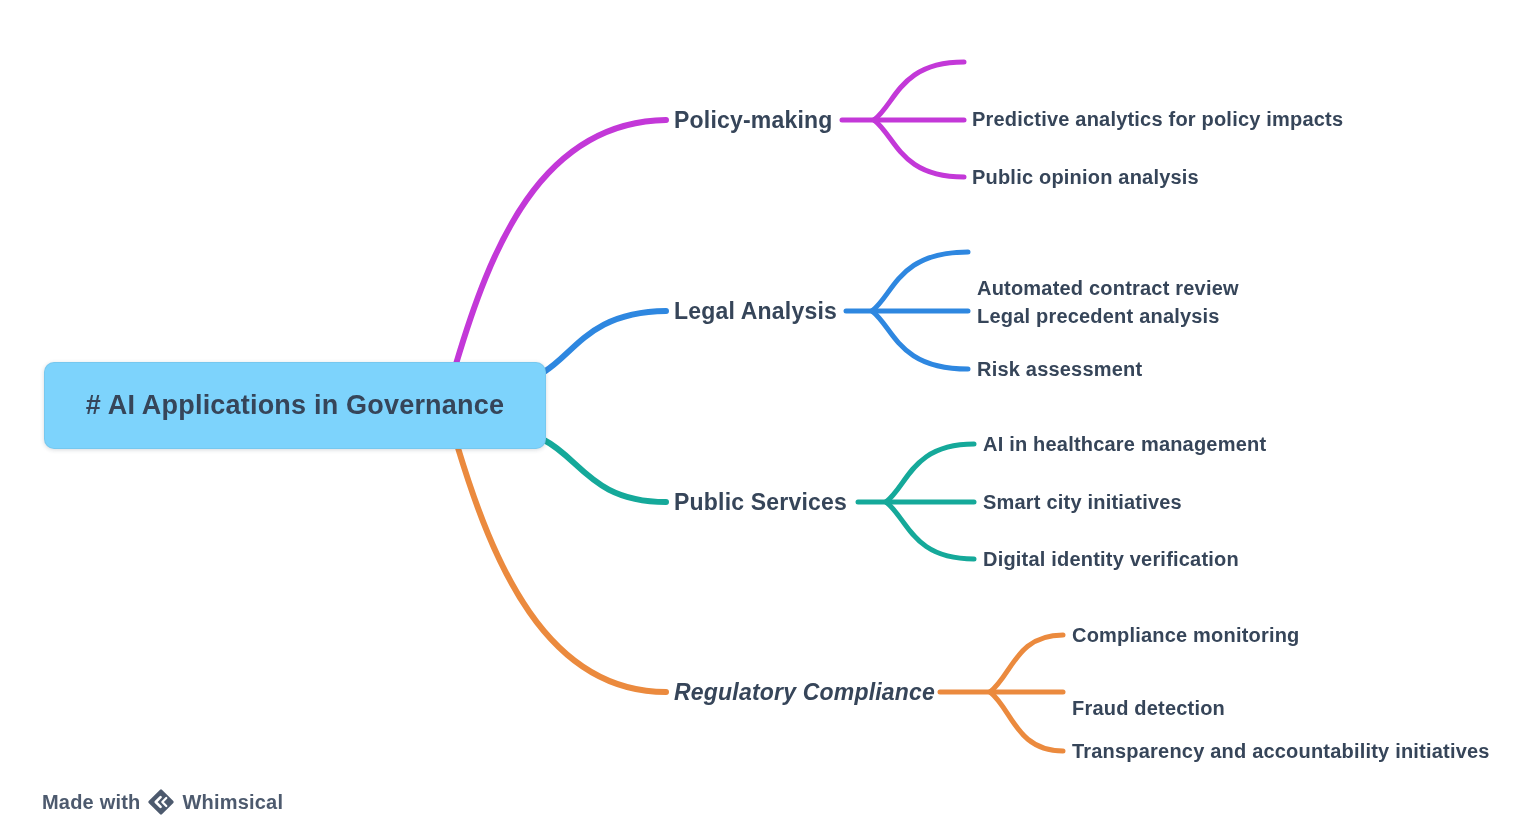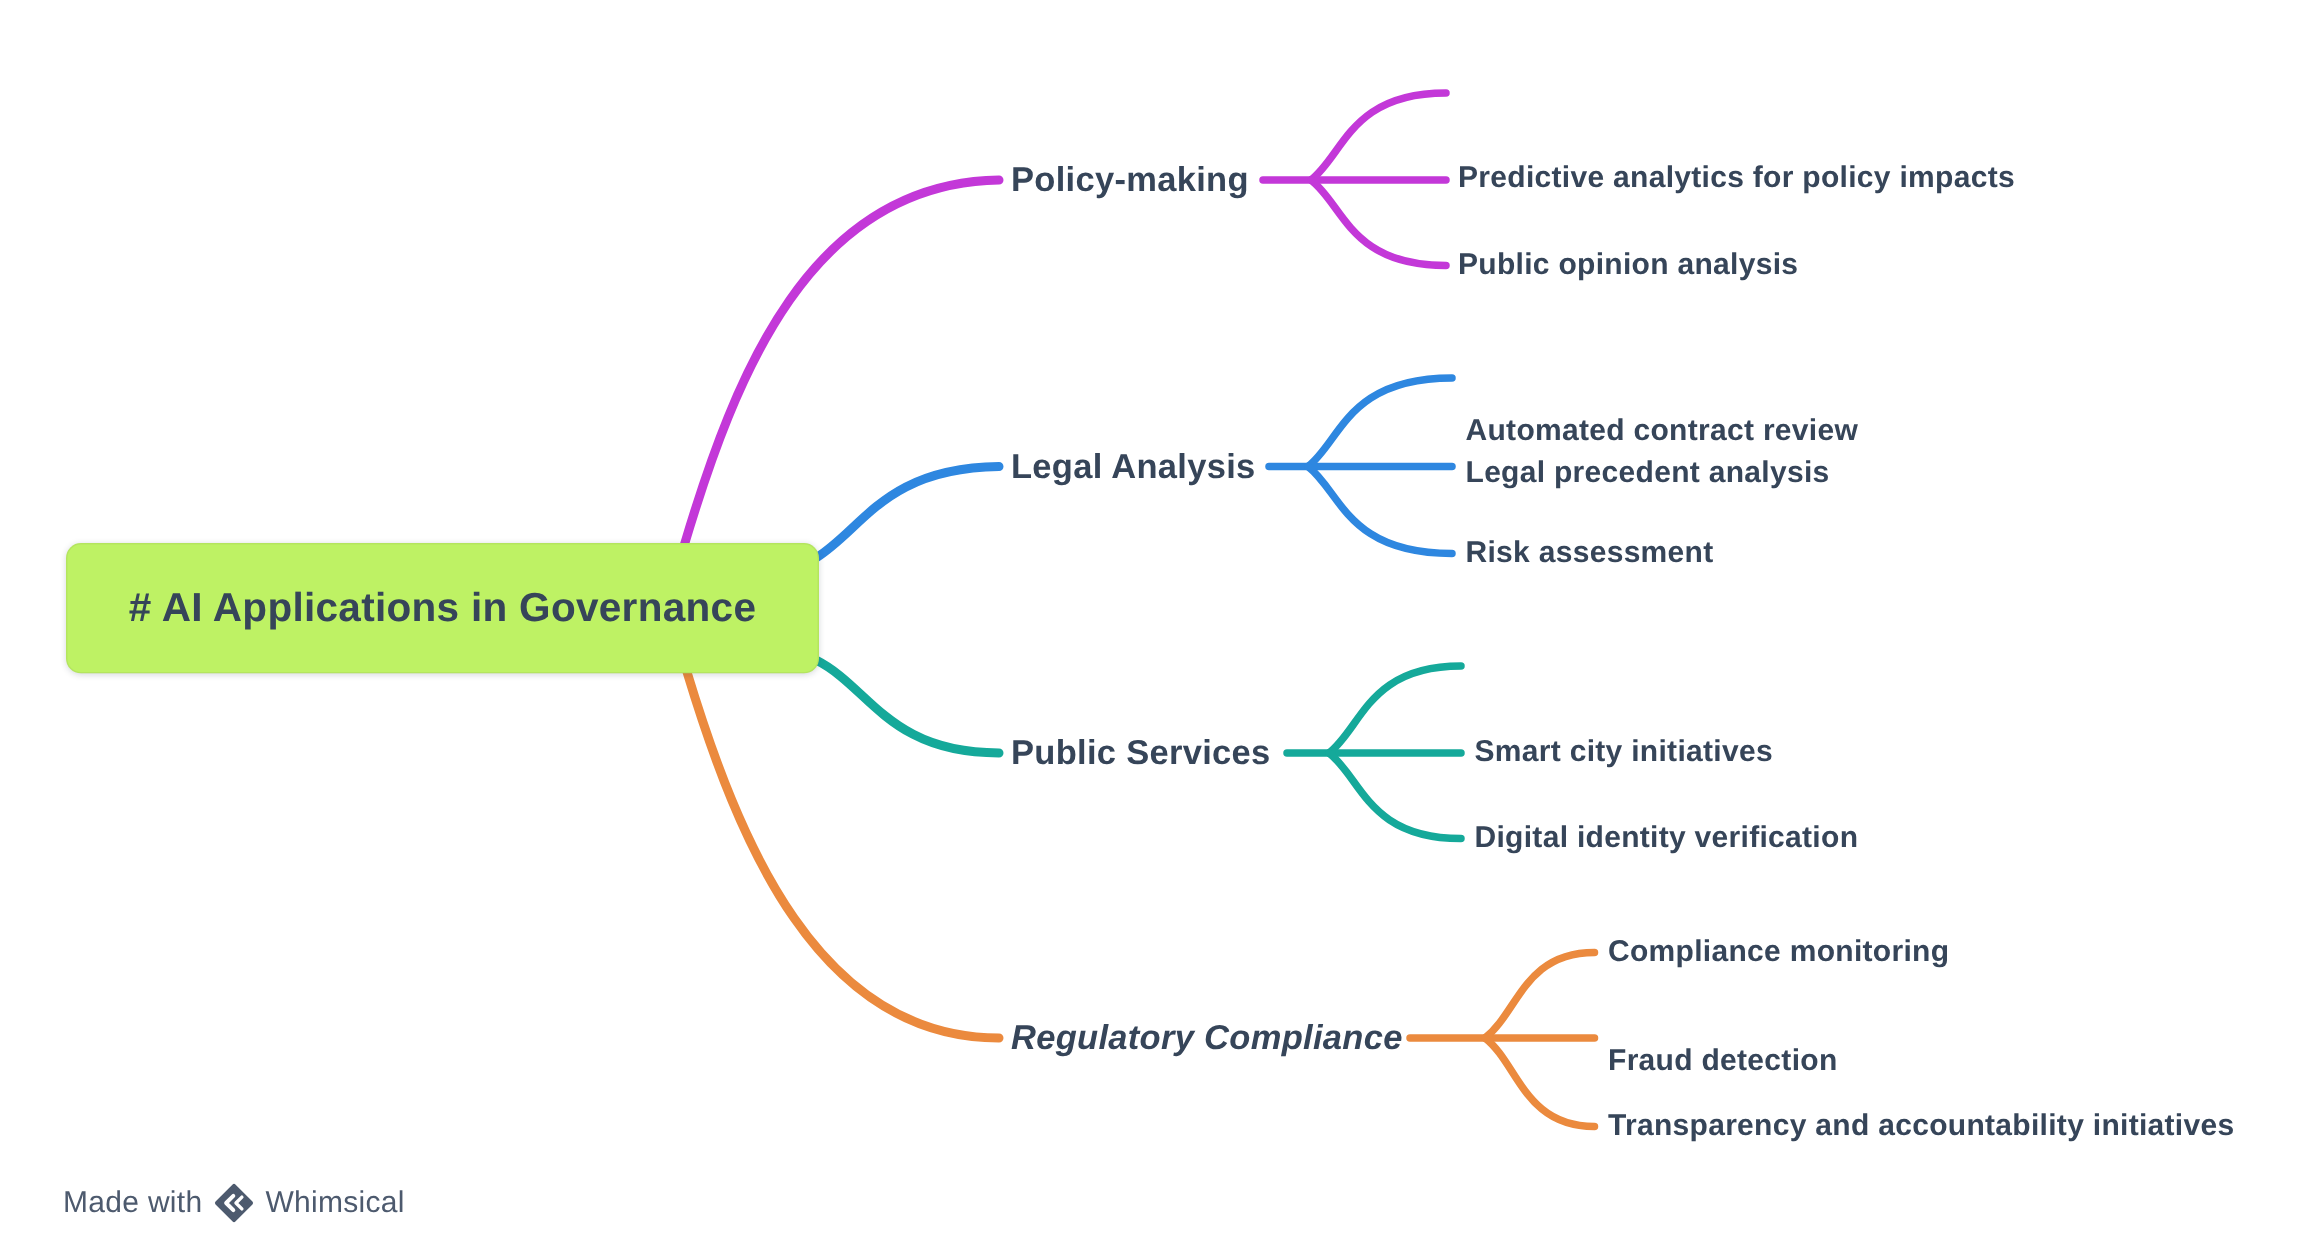--- a/index.html
+++ b/index.html
@@ -18,21 +18,21 @@
     background: var(--bg);
   }
   svg.connectors {
     position: absolute; left: 0; top: 0; width: 1536px; height: 834px;
     display: block;
   }
   svg.connectors path { fill: none; stroke-linecap: round; }
 
   .root-node {
     position: absolute; left: 44px; top: 362px; width: 502px; height: 87px;
-    background: #bef264; border-radius: 10px;
+    background: #7dd3fc; border-radius: 10px;
     border: 1px solid rgba(0,0,0,0.05);
     box-shadow: 0 1px 4px rgba(35,49,68,0.18);
     display: flex; align-items: center; justify-content: center;
     cursor: pointer;
   }
   .root-node .root-label {
     font-size: 27px; font-weight: 600; color: var(--text);
     white-space: nowrap; letter-spacing: 0.2px;
   }
 
@@ -46,21 +46,21 @@
     font-size: 20px; font-weight: 700; color: var(--text);
     white-space: nowrap; cursor: pointer; letter-spacing: 0.2px;
   }
 
   .watermark {
     position: absolute; left: 42px; top: 787px; height: 30px;
     display: flex; align-items: center; gap: 7px;
     cursor: pointer; text-decoration: none;
   }
   .watermark .wm-text {
-    font-size: 20px; font-weight: 400; color: var(--watermark);
+    font-size: 20px; font-weight: 700; color: var(--watermark);
     white-space: nowrap; letter-spacing: 0.2px;
   }
   .watermark svg { display: block; }
 </style>
 </head>
 <body>
 
 <div class="canvas">
 
   <svg class="connectors" viewBox="0 0 1536 834" aria-hidden="true">
@@ -95,20 +95,21 @@
   <div class="branch-label" style="left:674px; top:502px;">Public Services</div>
   <div class="branch-label" style="left:674px; top:692px;font-style:italic;">Regulatory Compliance</div>
 
   <div class="leaf-label" style="left:972px; top:119px;">Predictive analytics for policy impacts</div>
   <div class="leaf-label" style="left:972px; top:177px;">Public opinion analysis</div>
 
   <div class="leaf-label" style="left:977px; top:252px;margin-top:36px;">Automated contract review</div>
   <div class="leaf-label" style="left:977px; top:316px;">Legal precedent analysis</div>
   <div class="leaf-label" style="left:977px; top:369px;">Risk assessment</div>
 
+  <div class="leaf-label" style="left:983px; top:444px;">AI in healthcare management</div>
   <div class="leaf-label" style="left:983px; top:502px;">Smart city initiatives</div>
   <div class="leaf-label" style="left:983px; top:559px;">Digital identity verification</div>
 
   <div class="leaf-label" style="left:1072px; top:635px;">Compliance monitoring</div>
   <div class="leaf-label" style="left:1072px; top:708px;">Fraud detection</div>
   <div class="leaf-label" style="left:1072px; top:751px;">Transparency and accountability initiatives</div>
 
   <div class="watermark">
     <span class="wm-text">Made with</span>
     <span>

